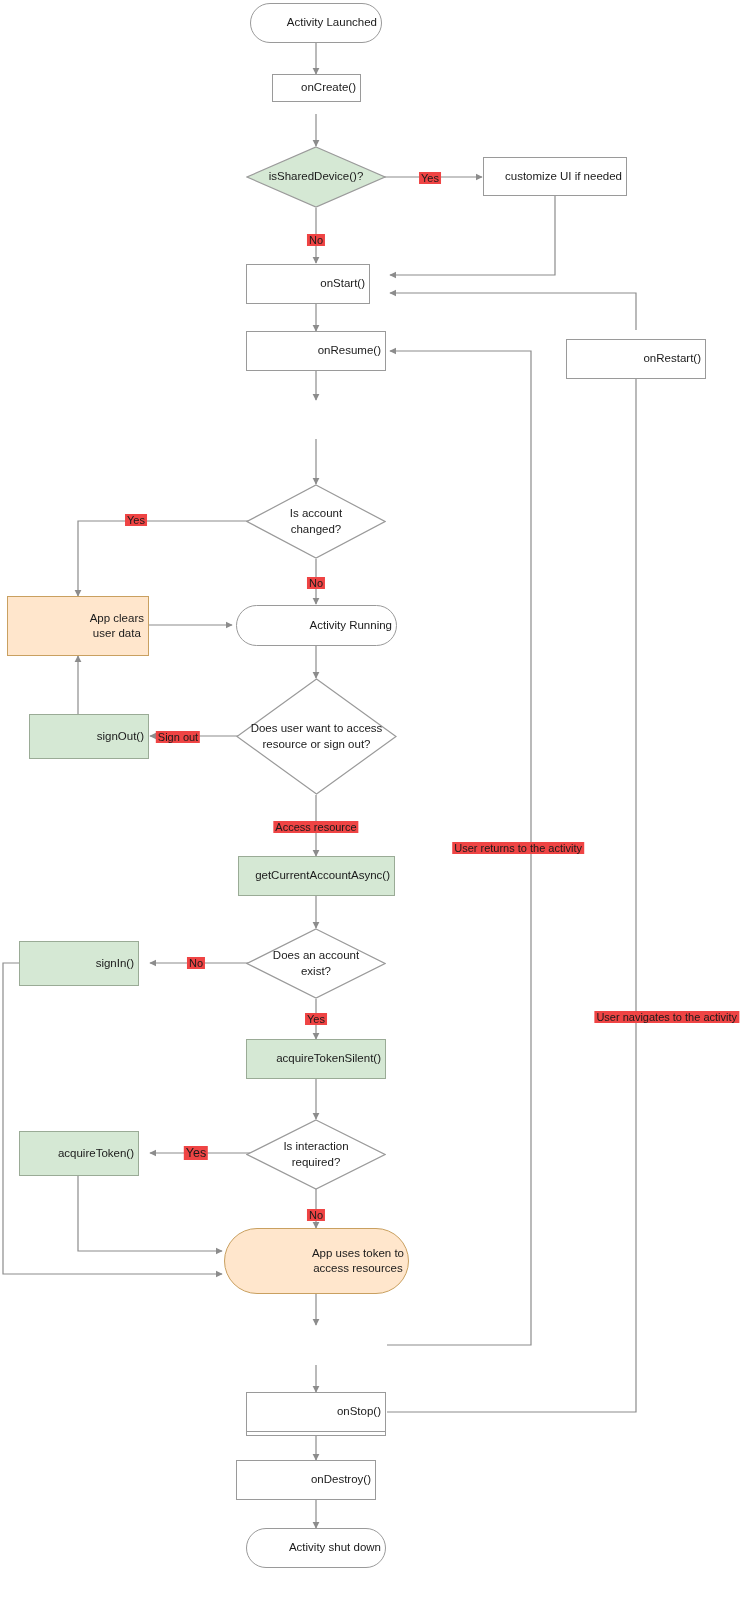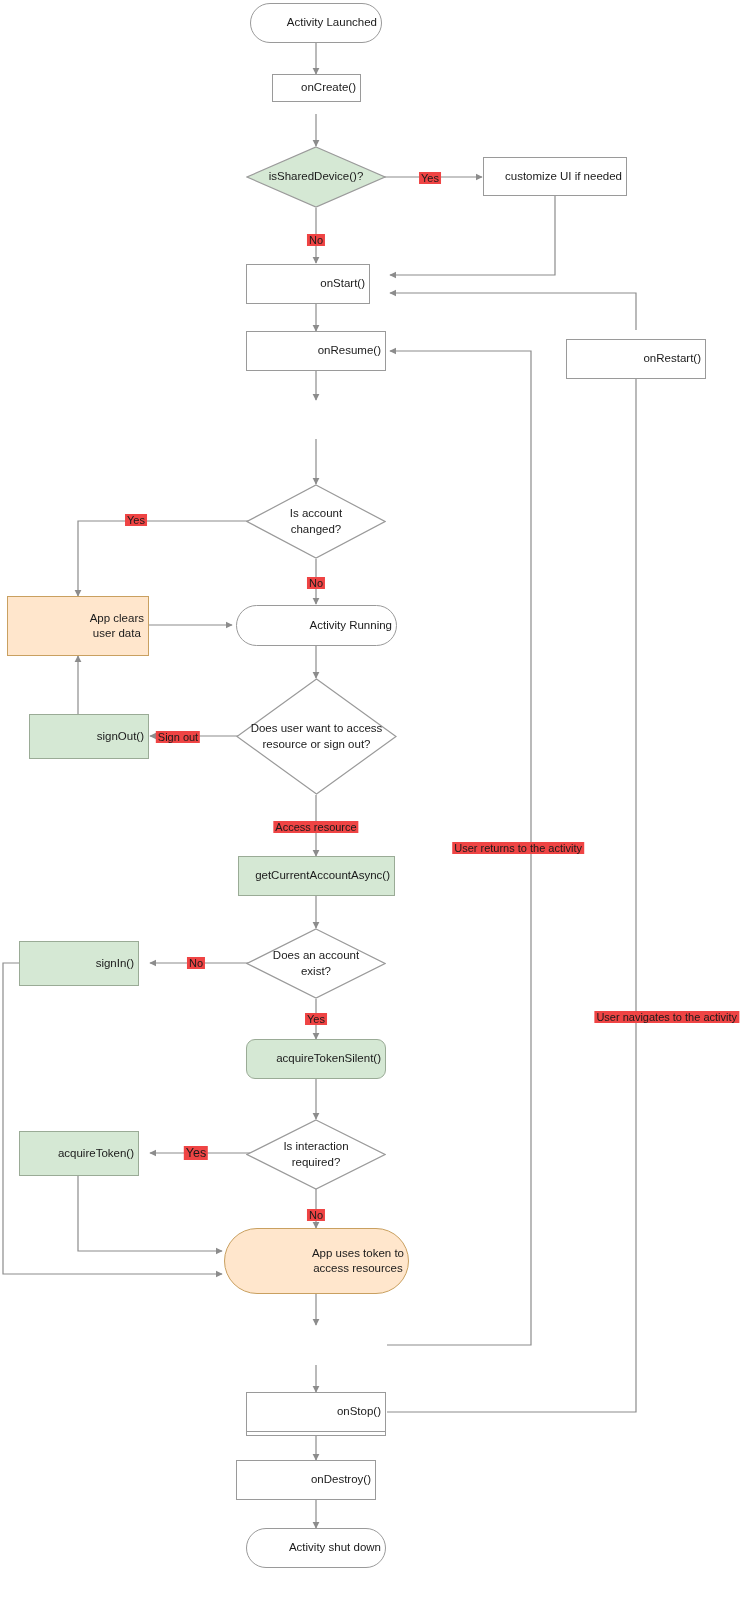--- a/index.html
+++ b/index.html
@@ -254,21 +254,21 @@
         <div>Does an account</div>
         <div>exist?</div>
       </div>
     </div>
   </div>
 
   <div class="node rect green" style="left:19px; top:941px; width:120px; height:45px;">
     <span>signIn()</span>
   </div>
 
-  <div class="node rect green" style="left:246px; top:1039px; width:140px; height:40px;border-radius:9px;">
+  <div class="node rect green" style="left:246px; top:1039px; width:140px; height:40px;">
     <span>acquireTokenSilent()</span>
   </div>
 
   <div class="diamond-wrap" style="left:246px; top:1119px; width:140px; height:71px;">
     <svg width="140" height="71" viewBox="0 0 140 71" xmlns="http://www.w3.org/2000/svg">
       <polygon points="70,1 139,35.5 70,70 1,35.5" fill="#ffffff" stroke="#9a9a9a" stroke-width="1.2"></polygon>
     </svg>
     <div class="diamond-label">
       <div>
         <div>Is interaction</div>

